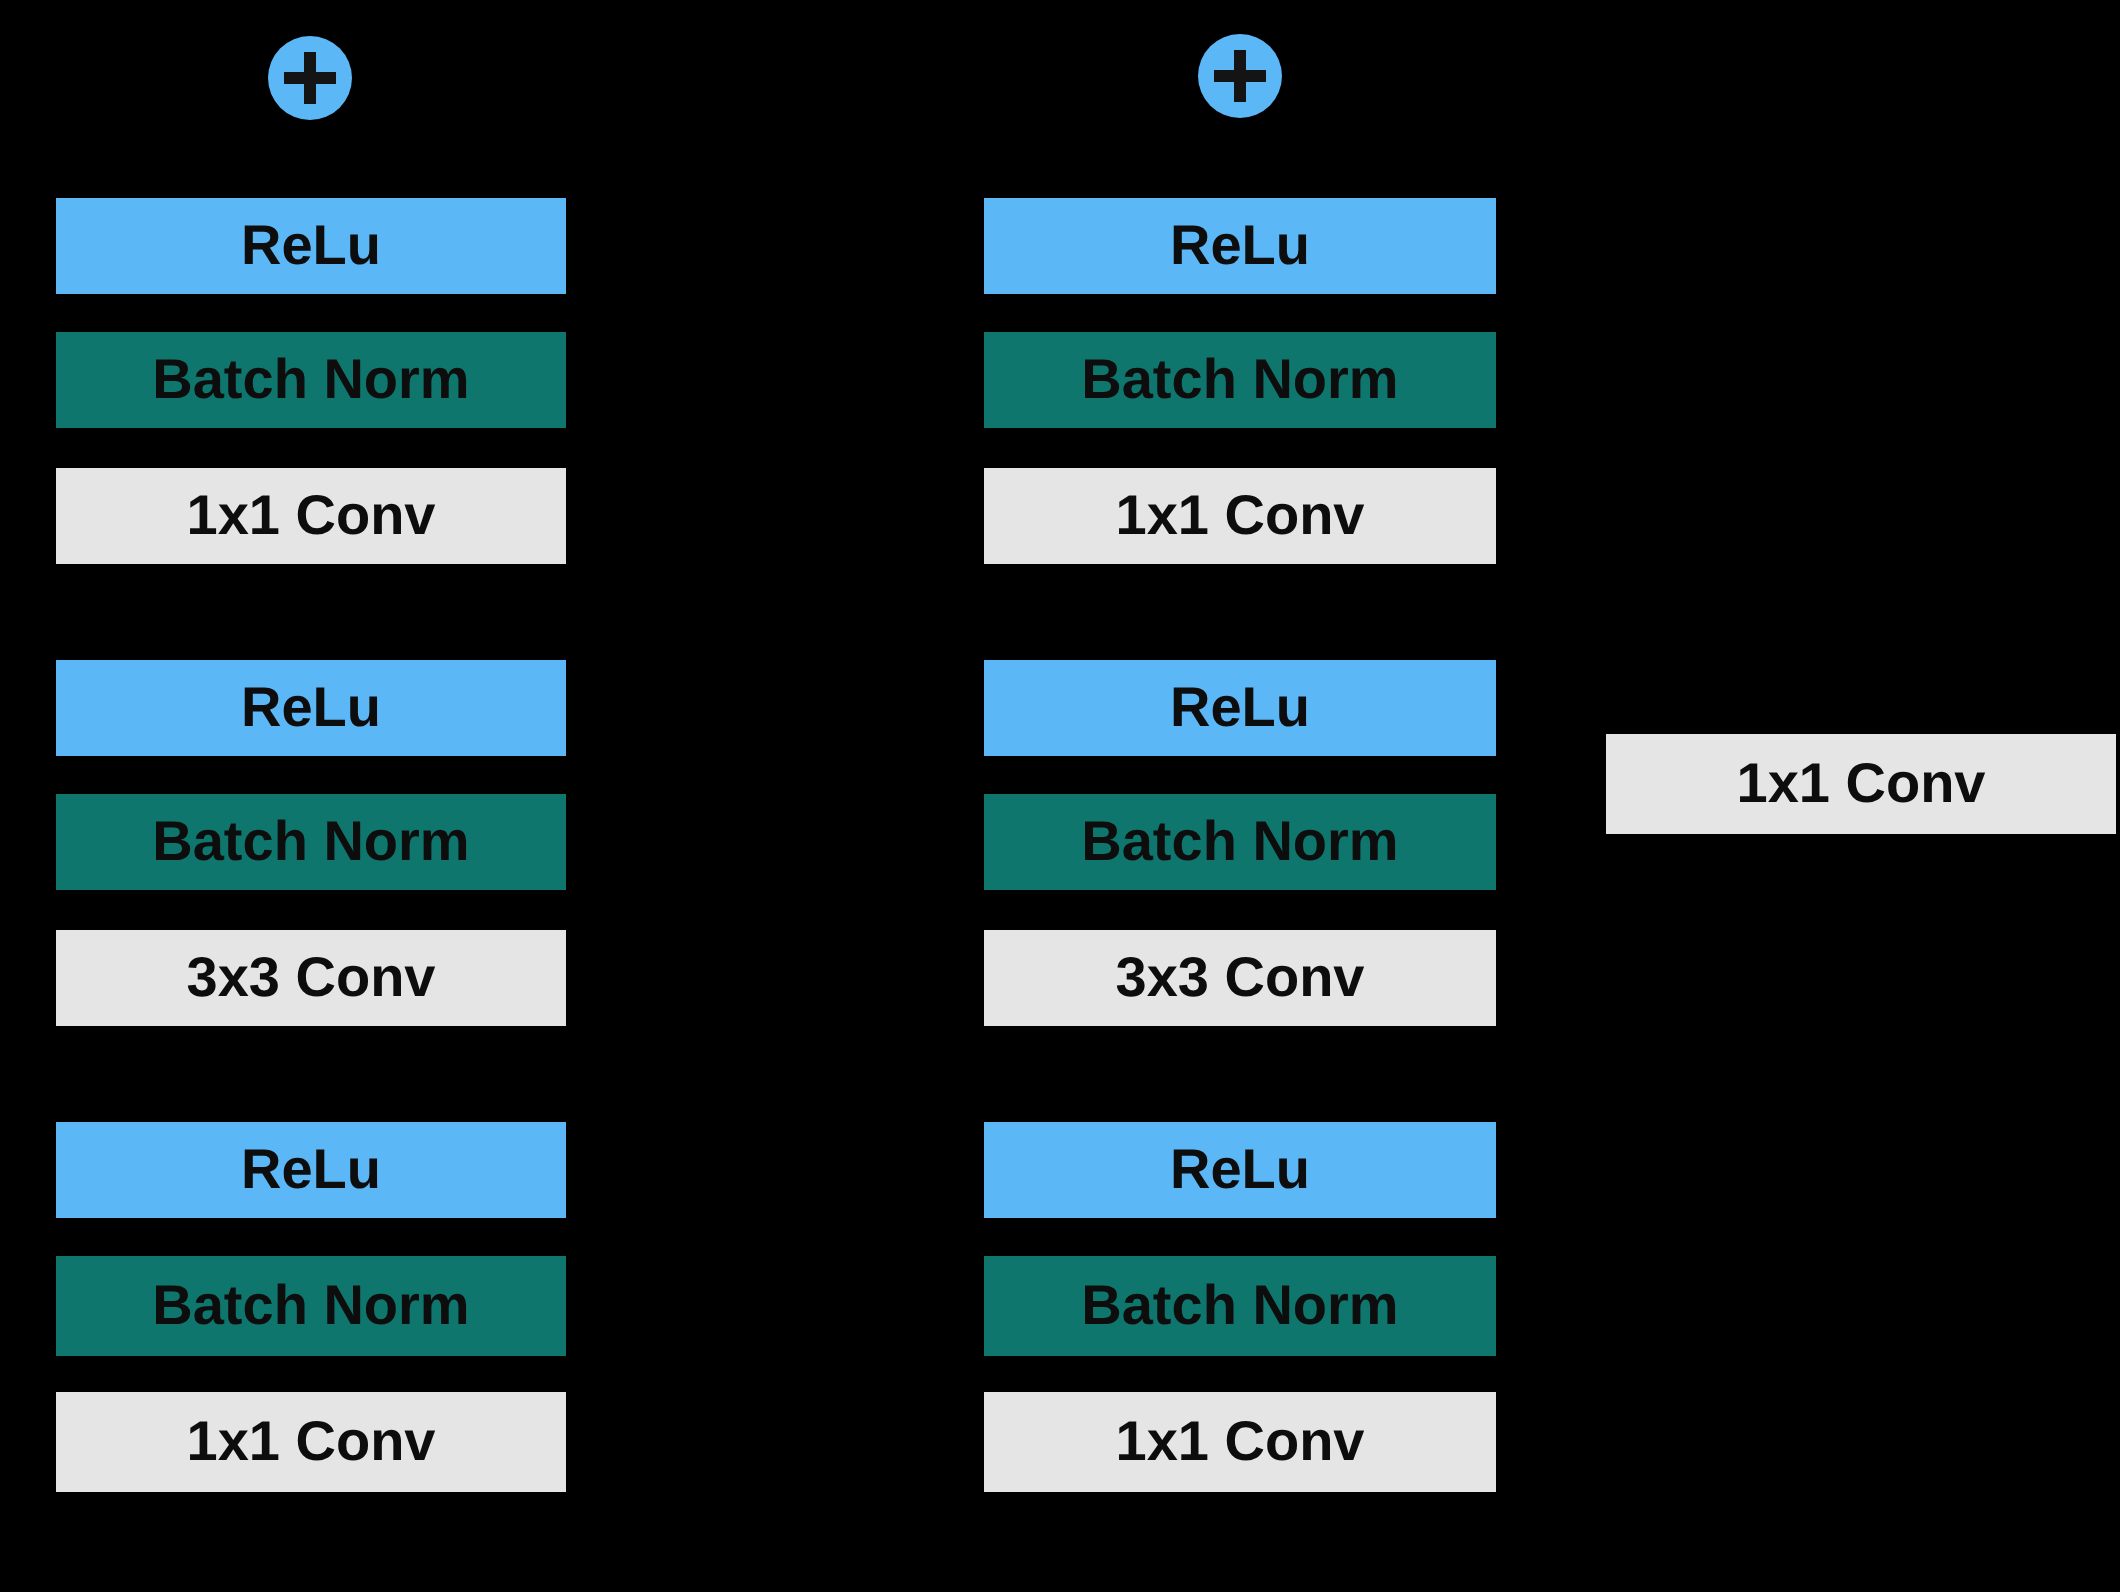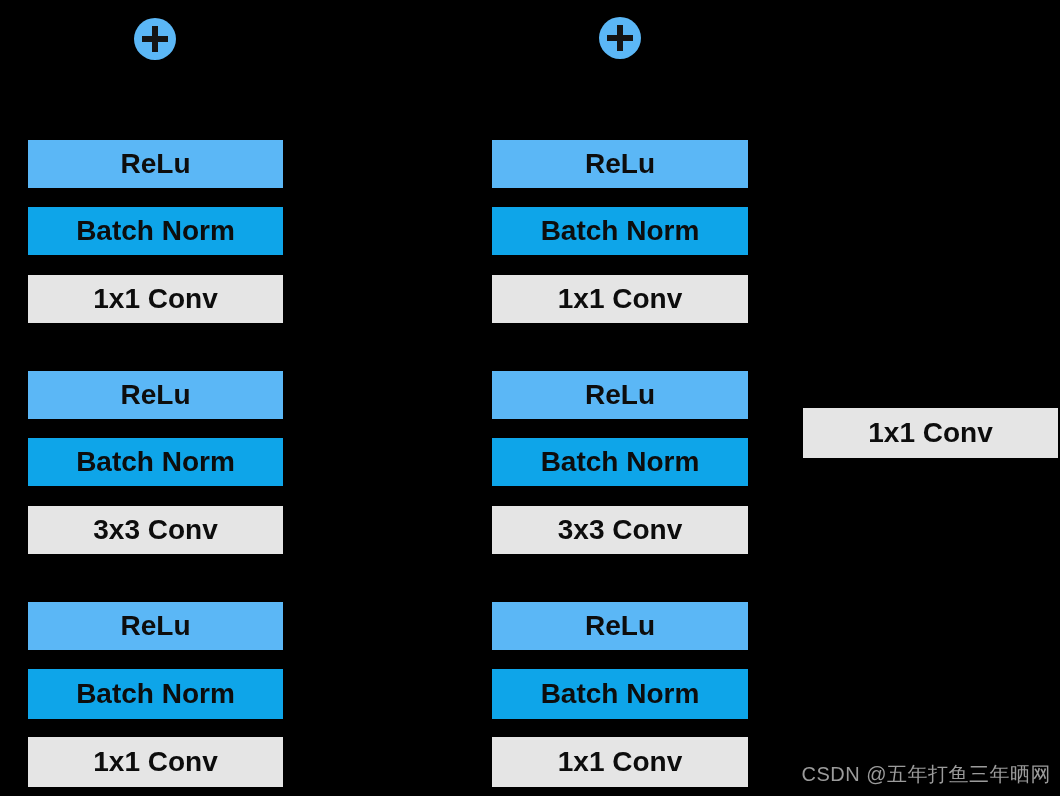--- a/index.html
+++ b/index.html
@@ -18,24 +18,23 @@
   .block {
     position: absolute;
     height: 48px;
     display: flex;
     align-items: center;
     justify-content: center;
     font-size: 28px;
     font-weight: bold;
     color: #0d0d0d;
     box-sizing: border-box;
-    margin-top: 41px;
   }
   .relu { background: #5bb7f6; }
-  .bn   { background: #0ea5e9; }
+  .bn   { background: #0f766e; }
   .conv { background: #e5e5e5; }
 
   .plus-circle {
     position: absolute;
     width: 42px;
     height: 42px;
     border-radius: 50%;
     background: #5bb7f6;
   }
   .plus-circle::before,
@@ -95,15 +94,14 @@
   <div class="block relu" style="left:492px; top:330px; width:256px;">ReLu</div>
   <div class="block bn" style="left:492px; top:397px; width:256px;">Batch Norm</div>
   <div class="block conv" style="left:492px; top:465px; width:256px;">3x3 Conv</div>
 
   <div class="block relu" style="left:492px; top:561px; width:256px;">ReLu</div>
   <div class="block bn" style="left:492px; top:628px; width:256px; height:50px;">Batch Norm</div>
   <div class="block conv" style="left:492px; top:696px; width:256px; height:50px;">1x1 Conv</div>
 
   <div class="block conv" style="left:803px; top:367px; width:255px; height:50px;">1x1 Conv</div>
 
-  <div class="watermark">CSDN @五年打鱼三年晒网</div>
 
 </div>
 
 </body></html>

